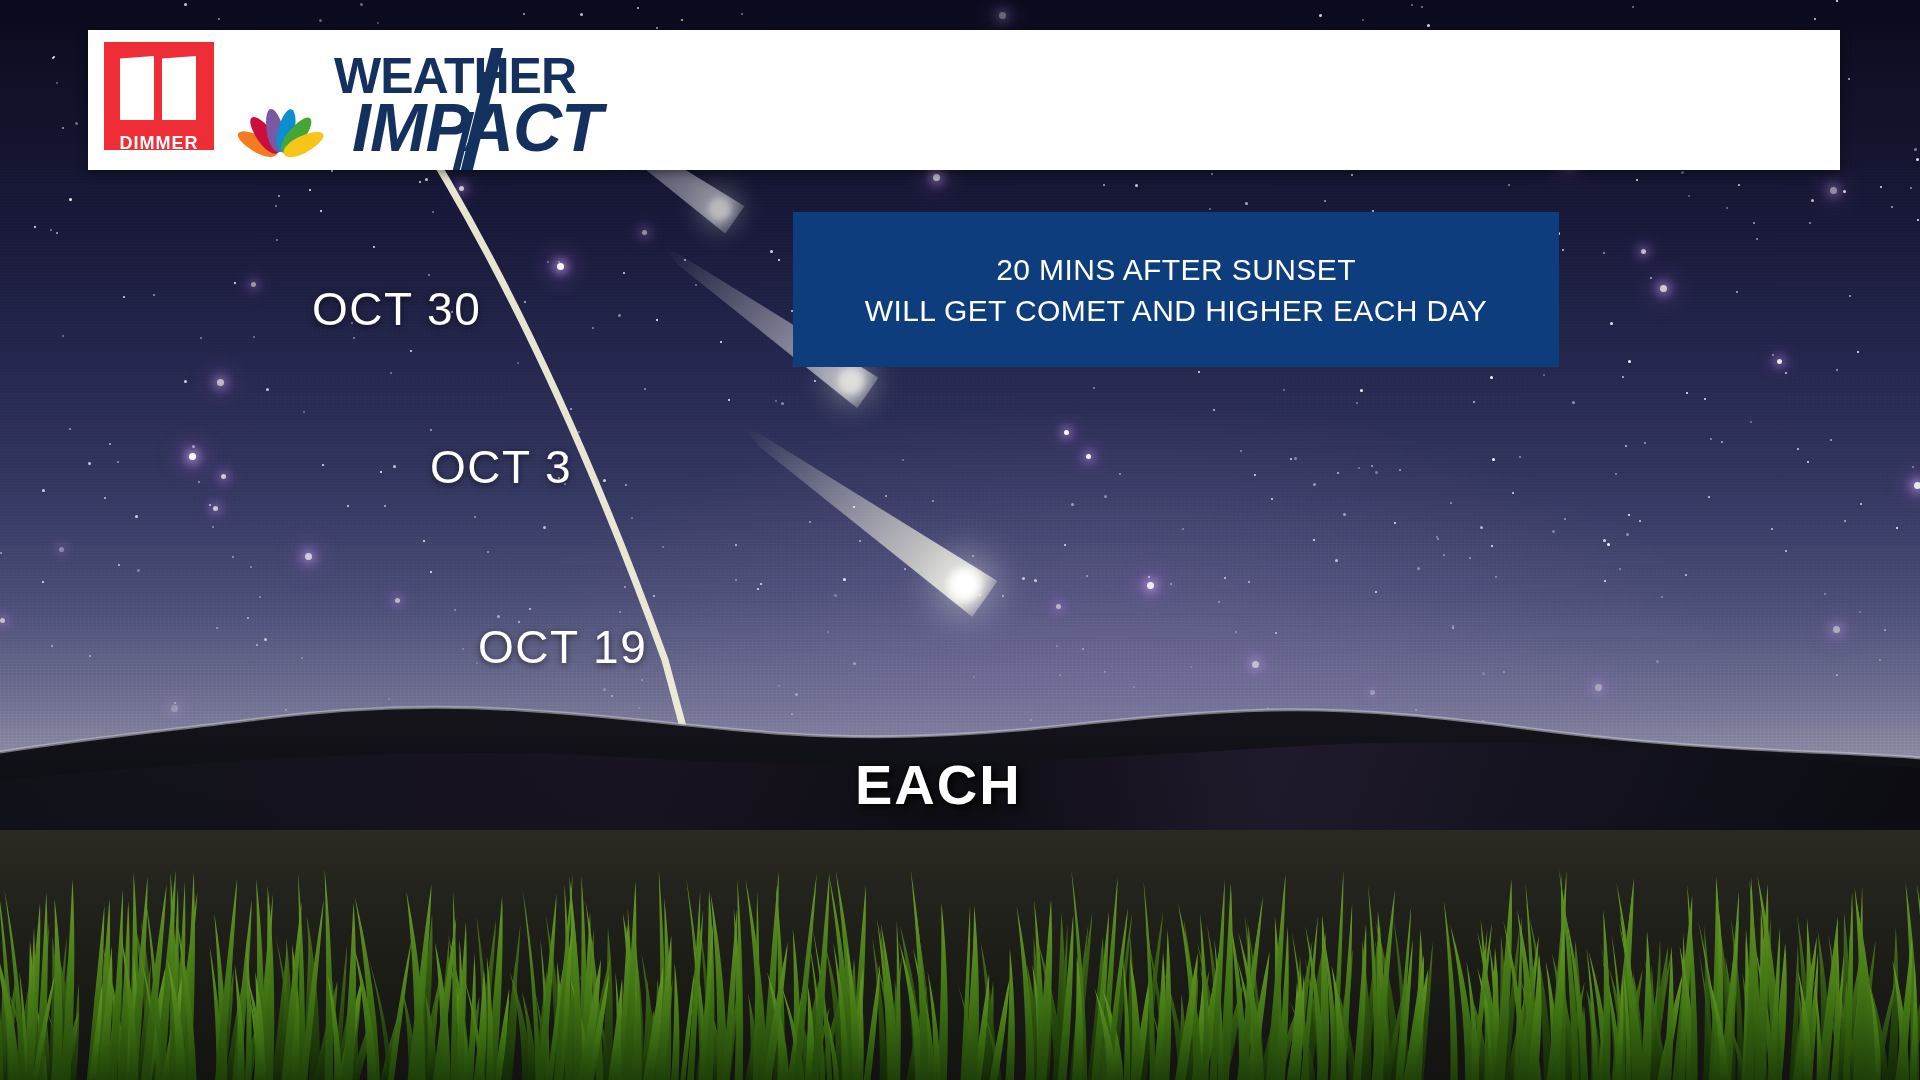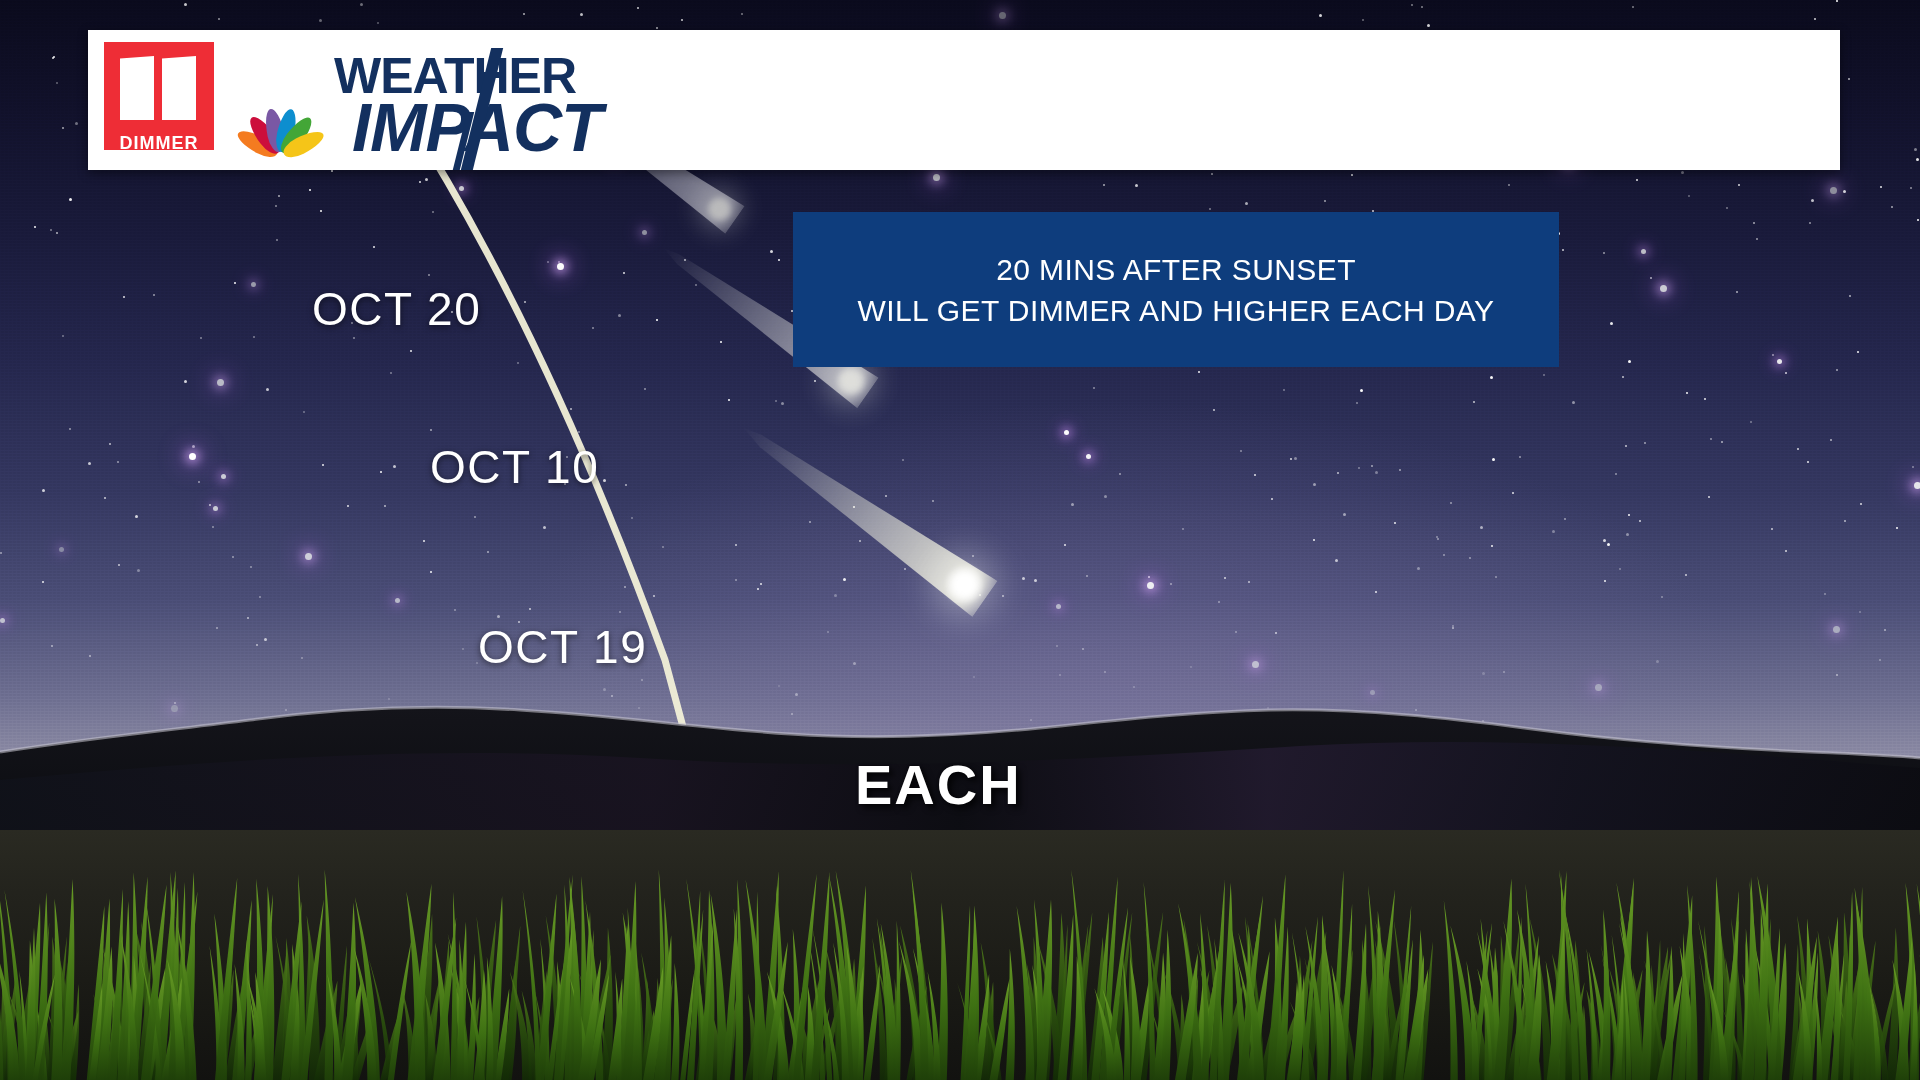--- a/index.html
+++ b/index.html
@@ -594,22 +594,22 @@
         <div class="tail" style="width: 250px; height: 66px; filter: blur(10px); background: linear-gradient(270deg, rgb(207, 207, 210) 0%, rgba(207, 207, 210, 0.8) 18%, rgba(207, 207, 210, 0.533) 45%, rgba(207, 207, 210, 0.2) 78%, rgba(255, 255, 255, 0) 100%); clip-path: polygon(100% 22%, 100% 78%, 8% 56%, 0% 48%, 6% 42%);"></div>
         <div class="head" style="width: 30px; height: 30px; background: radial-gradient(circle, rgb(242, 242, 234) 0%, rgb(242, 242, 234) 38%, rgba(242, 242, 234, 0.6) 60%, rgba(255, 255, 255, 0) 100%); filter: blur(2px); box-shadow: rgba(242, 242, 234, 0.333) 0px 0px 27px 10.5px;"></div>
       </div>
       <div class="comet" style="left: 690px; top: 560px; width: 295px; height: 78px; transform: rotate(35deg); opacity: 1;">
         <div class="tail" style="width: 295px; height: 78px; filter: blur(11px); background: linear-gradient(270deg, rgb(238, 238, 222) 0%, rgba(238, 238, 222, 0.8) 18%, rgba(238, 238, 222, 0.533) 45%, rgba(238, 238, 222, 0.2) 78%, rgba(255, 255, 255, 0) 100%); clip-path: polygon(100% 22%, 100% 78%, 8% 56%, 0% 48%, 6% 42%);"></div>
         <div class="head" style="width: 38px; height: 38px; background: radial-gradient(circle, rgb(255, 255, 255) 0%, rgb(255, 255, 255) 38%, rgba(255, 255, 255, 0.6) 60%, rgba(255, 255, 255, 0) 100%); filter: blur(2px); box-shadow: rgba(255, 255, 255, 0.333) 0px 0px 34.2px 13.3px;"></div>
       </div>
     </div>
 
   <div id="date-labels">
-      <div class="date-label" style="left: 312px; top: 282px;">OCT 20</div>
-      <div class="date-label" style="left: 430px; top: 440px;">OCT 10</div>
+      <div class="date-label" style="left: 312px; top: 282px;">OCT 30</div>
+      <div class="date-label" style="left: 430px; top: 440px;">OCT 3</div>
       <div class="date-label" style="left: 478px; top: 620px;">OCT 19</div>
     </div>
 
   <svg class="hills" viewBox="0 0 1920 200" preserveAspectRatio="none">
     <defs>
       <linearGradient id="hillg" x1="0" y1="0" x2="0" y2="1">
         <stop offset="0%" stop-color="#14141a"></stop>
         <stop offset="45%" stop-color="#0e0f14"></stop>
         <stop offset="100%" stop-color="#07070a"></stop>
       </linearGradient>
@@ -1205,16 +1205,16 @@
       <div class="wi-weather">WEATHER</div>
       <div class="wi-impact">IMPACT</div>
       <div class="wi-slash"></div>
       <div class="wi-slash2"></div>
     </div>
 
   </div>
 
   <div class="infobox">
     <div class="line">20 MINS AFTER SUNSET</div>
-    <div class="line">WILL GET DIMMER AND HIGHER EACH DAY</div>
+    <div class="line">WILL GET COMET AND HIGHER EACH DAY</div>
   </div>
 
 </div>
 
 </body></html>

